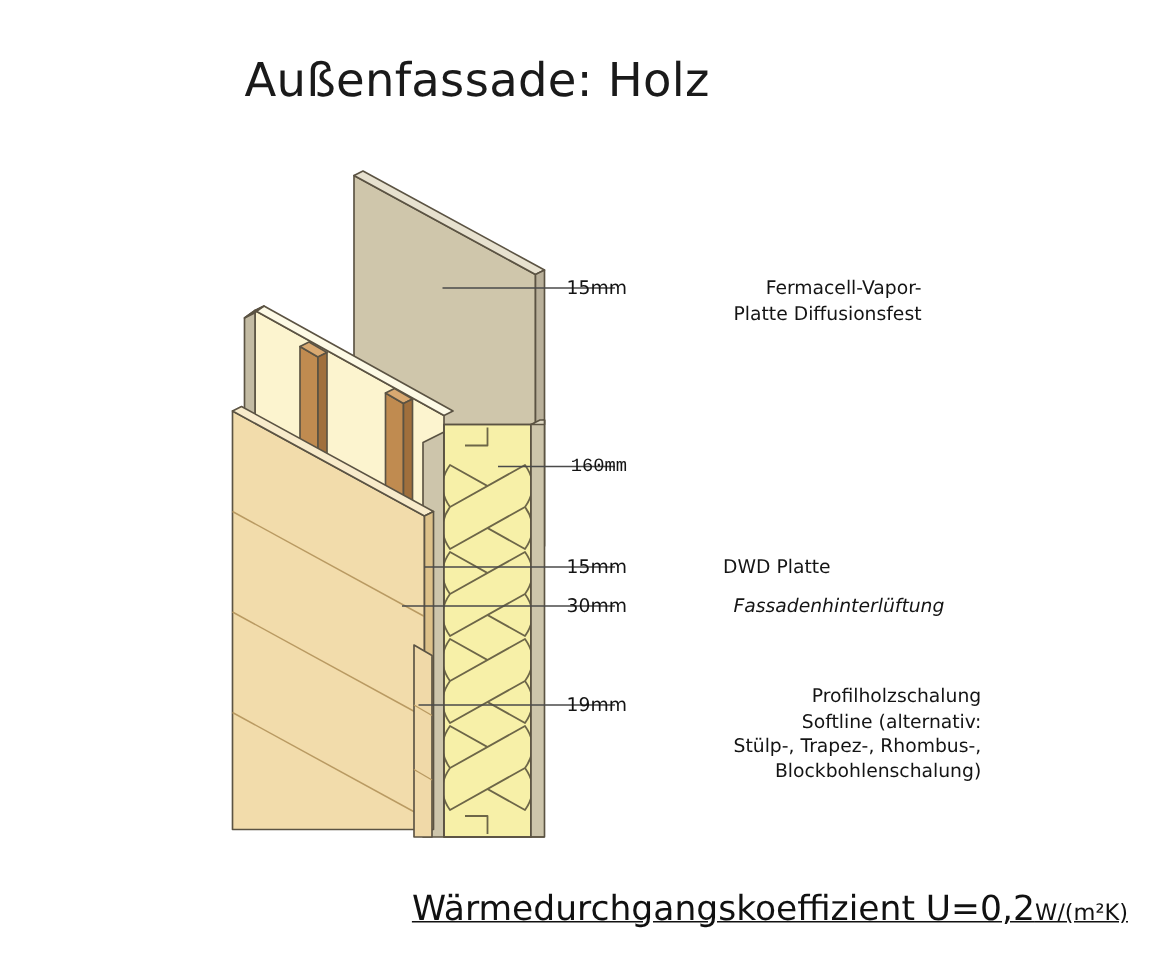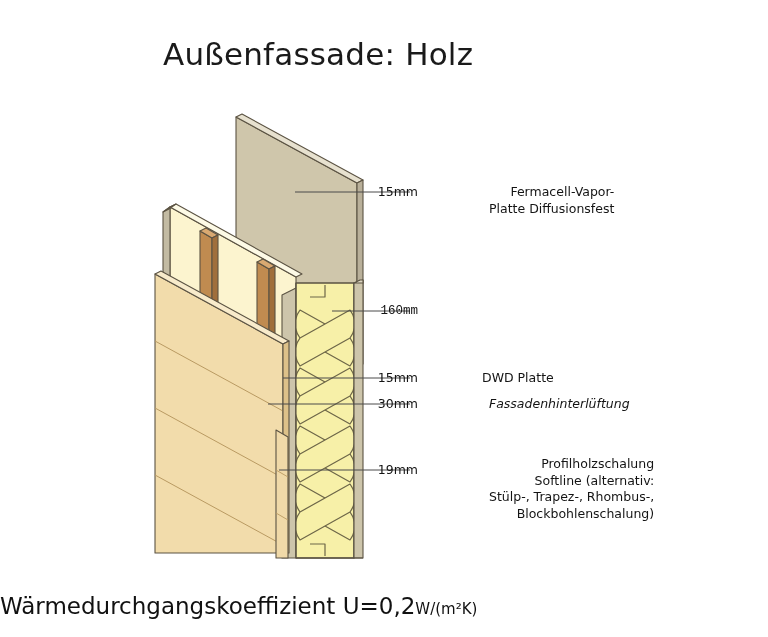--- a/index.html
+++ b/index.html
@@ -44,22 +44,23 @@
   }
   .callout.dim {
     text-align: right;
     width: 70px;
   }
   #caption {
     position: absolute;
     left: 0;
     right: 16px;
     top: 593px;
-    text-align: left;
+    text-align: right;
     color: #111111;
+    text-decoration: underline;
   }
   #caption .main {
     font-size: 23px;
   }
   #caption .unit {
     font-size: 15px;
   }
 </style>
 </head>
 <body>

